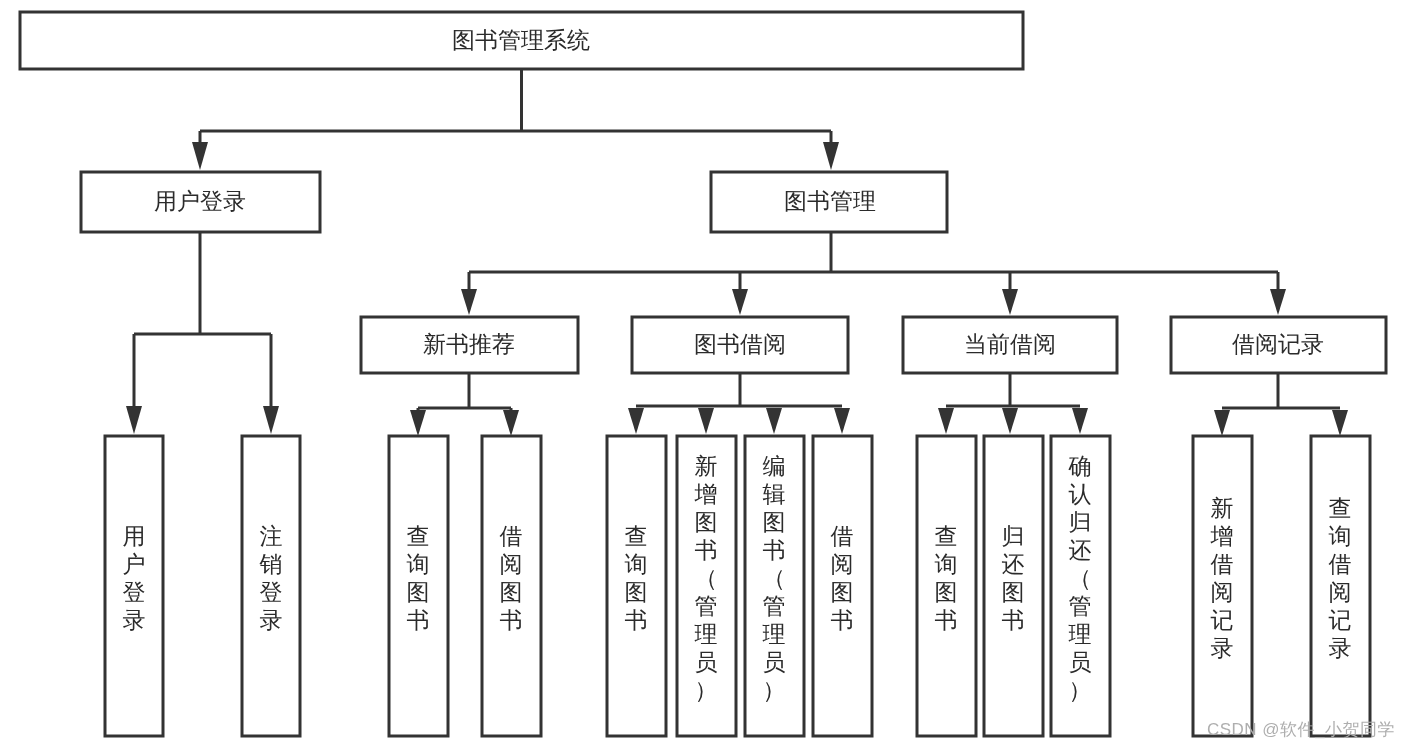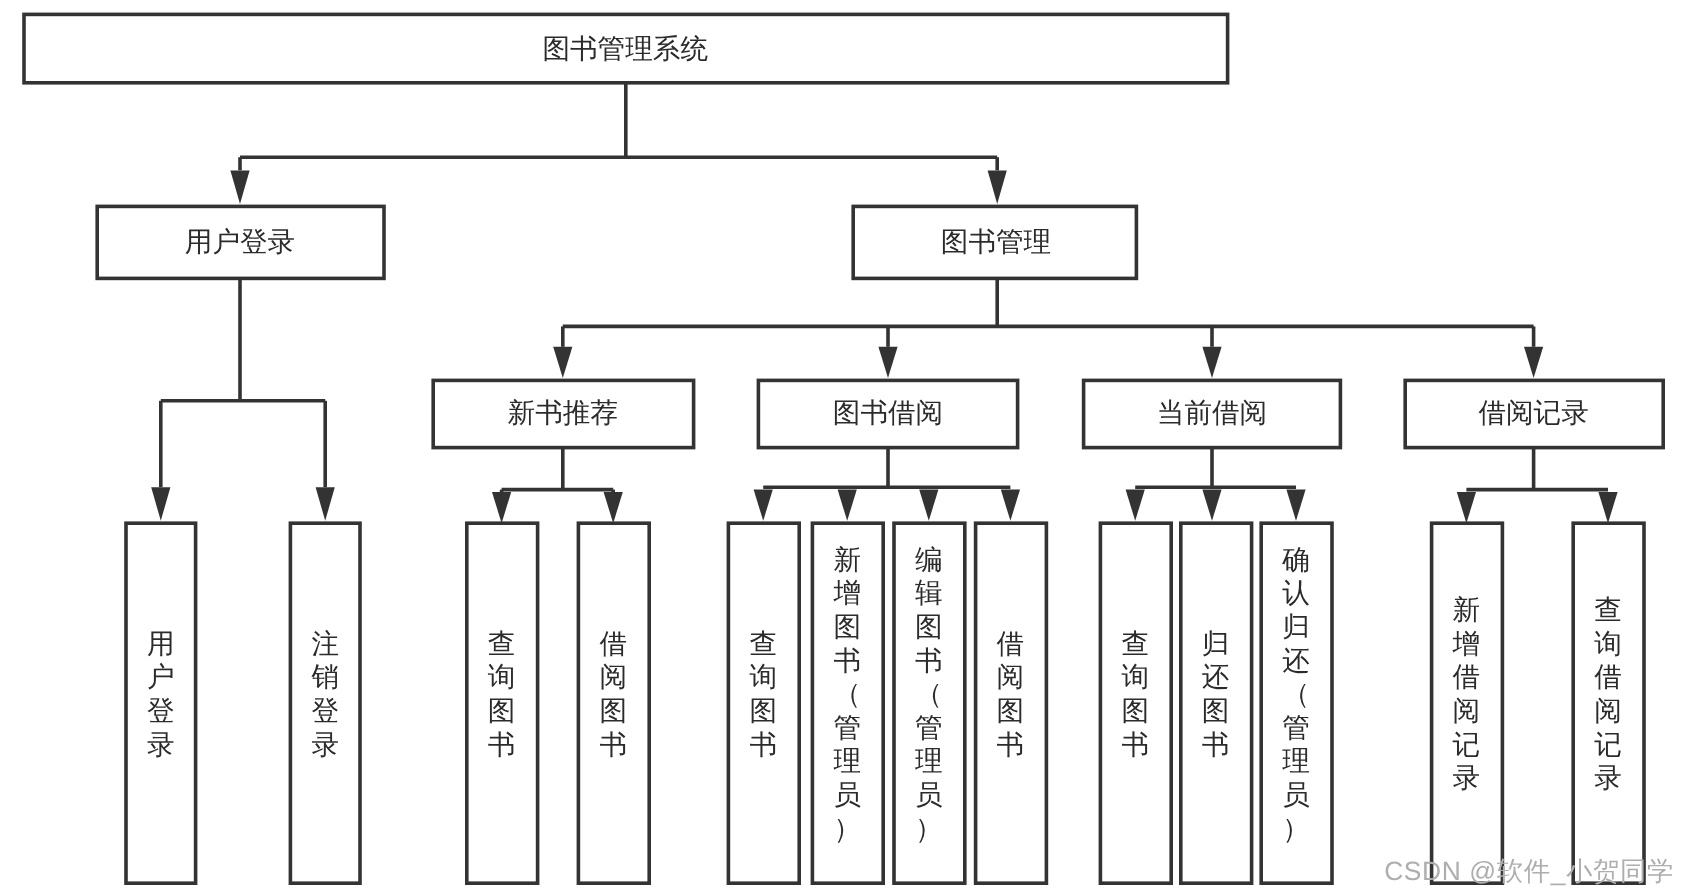--- a/index.html
+++ b/index.html
@@ -51,21 +51,21 @@
   }
   .arrow-head {
     fill: #333333;
     stroke: none;
   }
   .watermark {
     position: absolute;
     right: 10px;
     bottom: 6px;
     color: #aeaeae;
-    font-size: 22px;
+    font-size: 17px;
     font-family: "Liberation Sans", "DejaVu Sans", sans-serif;
     white-space: nowrap;
     letter-spacing: 0.5px;
   }
 </style>
 </head>
 <body>
 
 <div id="diagram-root">
 

